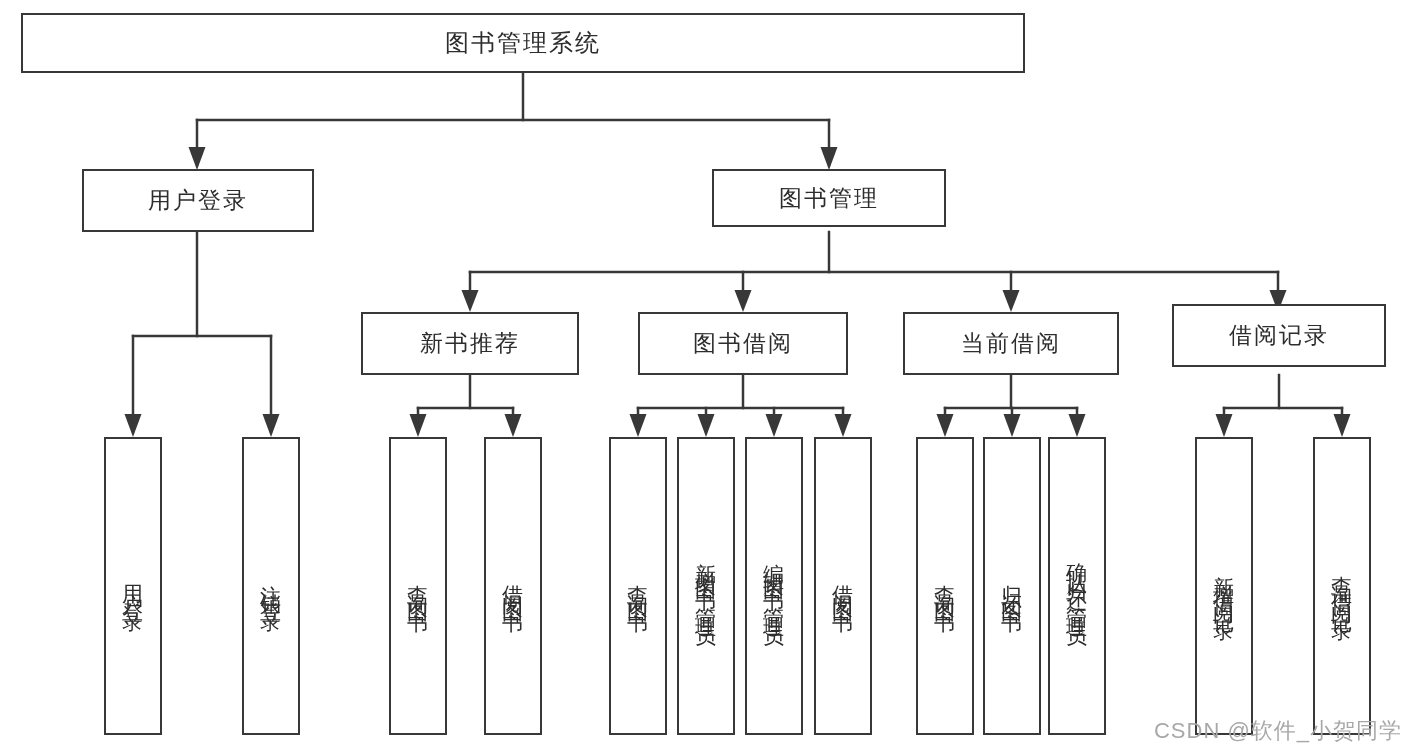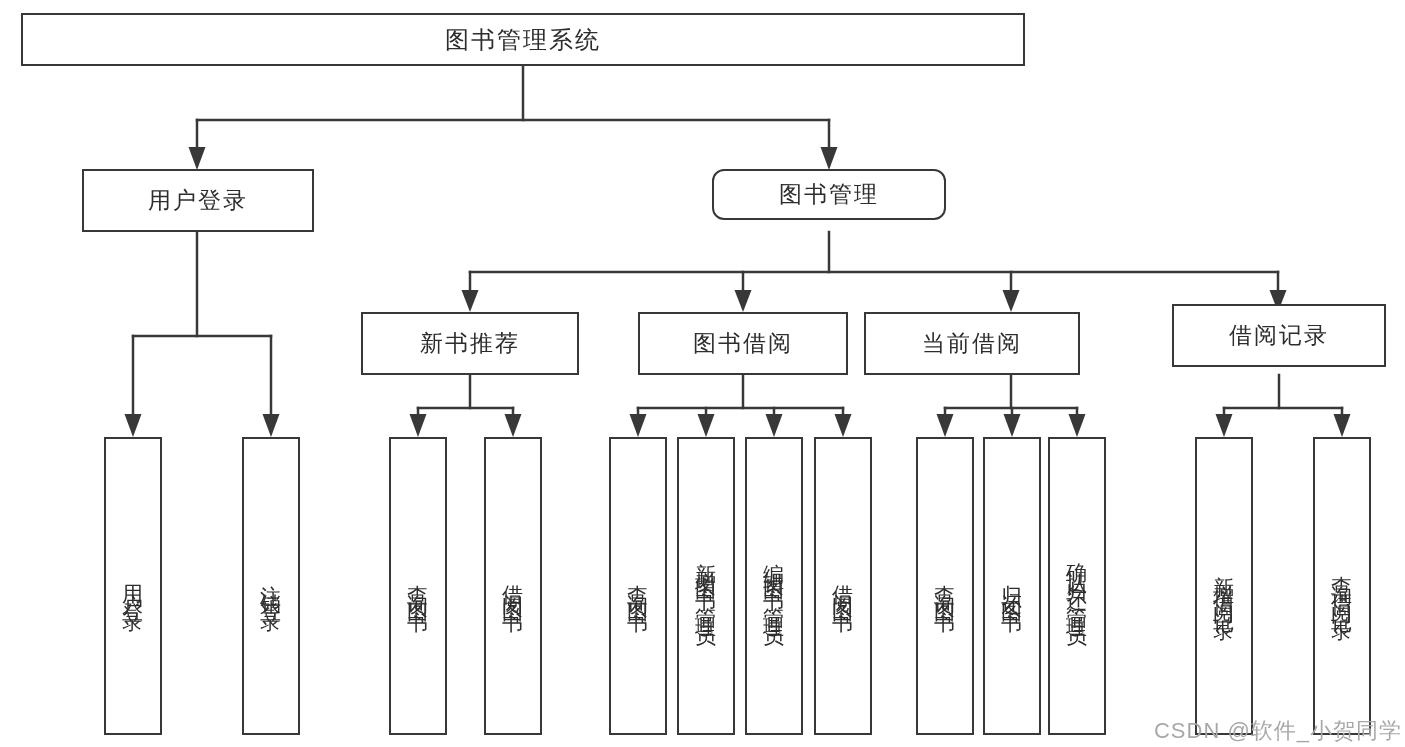--- a/index.html
+++ b/index.html
@@ -92,28 +92,28 @@
       <polygon points="765.5,414 782.5,414 774,437"></polygon>
       <polygon points="834.5,414 851.5,414 843,437"></polygon>
       <polygon points="936.5,414 953.5,414 945,437"></polygon>
       <polygon points="1003.5,414 1020.5,414 1012,437"></polygon>
       <polygon points="1068.5,414 1085.5,414 1077,437"></polygon>
       <polygon points="1215.5,414 1232.5,414 1224,437"></polygon>
       <polygon points="1333.5,414 1350.5,414 1342,437"></polygon>
     </g>
   </svg>
 
-  <div class="box rootbox" style="left:21px;top:13px;width:1004px;height:53px;">图书管理系统</div>
+  <div class="box rootbox" style="left:21px;top:13px;width:1004px;height:60px;">图书管理系统</div>
 
   <div class="box hbox" style="left:82px;top:169px;width:232px;height:63px;">用户登录</div>
-  <div class="box hbox" style="left:712px;top:169px;width:234px;height:51px;border-radius:12px;">图书管理</div>
+  <div class="box hbox" style="left:712px;top:169px;width:234px;height:58px;">图书管理</div>
 
   <div class="box hbox" style="left:638px;top:312px;width:210px;height:63px;">图书借阅</div>
   <div class="box hbox" style="left:361px;top:312px;width:218px;height:63px;">新书推荐</div>
-  <div class="box hbox" style="left:864px;top:312px;width:216px;height:63px;">当前借阅</div>
+  <div class="box hbox" style="left:903px;top:312px;width:216px;height:63px;">当前借阅</div>
   <div class="box hbox" style="left:1172px;top:304px;width:214px;height:63px;">借阅记录</div>
 
   <div class="box vbox" style="left:104px;top:437px;width:58px;height:298px;">用户登录</div>
   <div class="box vbox" style="left:242px;top:437px;width:58px;height:298px;">注销登录</div>
   <div class="box vbox" style="left:389px;top:437px;width:58px;height:298px;">查询图书</div>
   <div class="box vbox" style="left:484px;top:437px;width:58px;height:298px;">借阅图书</div>
   <div class="box vbox" style="left:609px;top:437px;width:58px;height:298px;">查询图书</div>
   <div class="box vbox" style="left:677px;top:437px;width:58px;height:298px;">新增图书（管理员）</div>
   <div class="box vbox" style="left:745px;top:437px;width:58px;height:298px;">编辑图书（管理员）</div>
   <div class="box vbox" style="left:814px;top:437px;width:58px;height:298px;">借阅图书</div>

